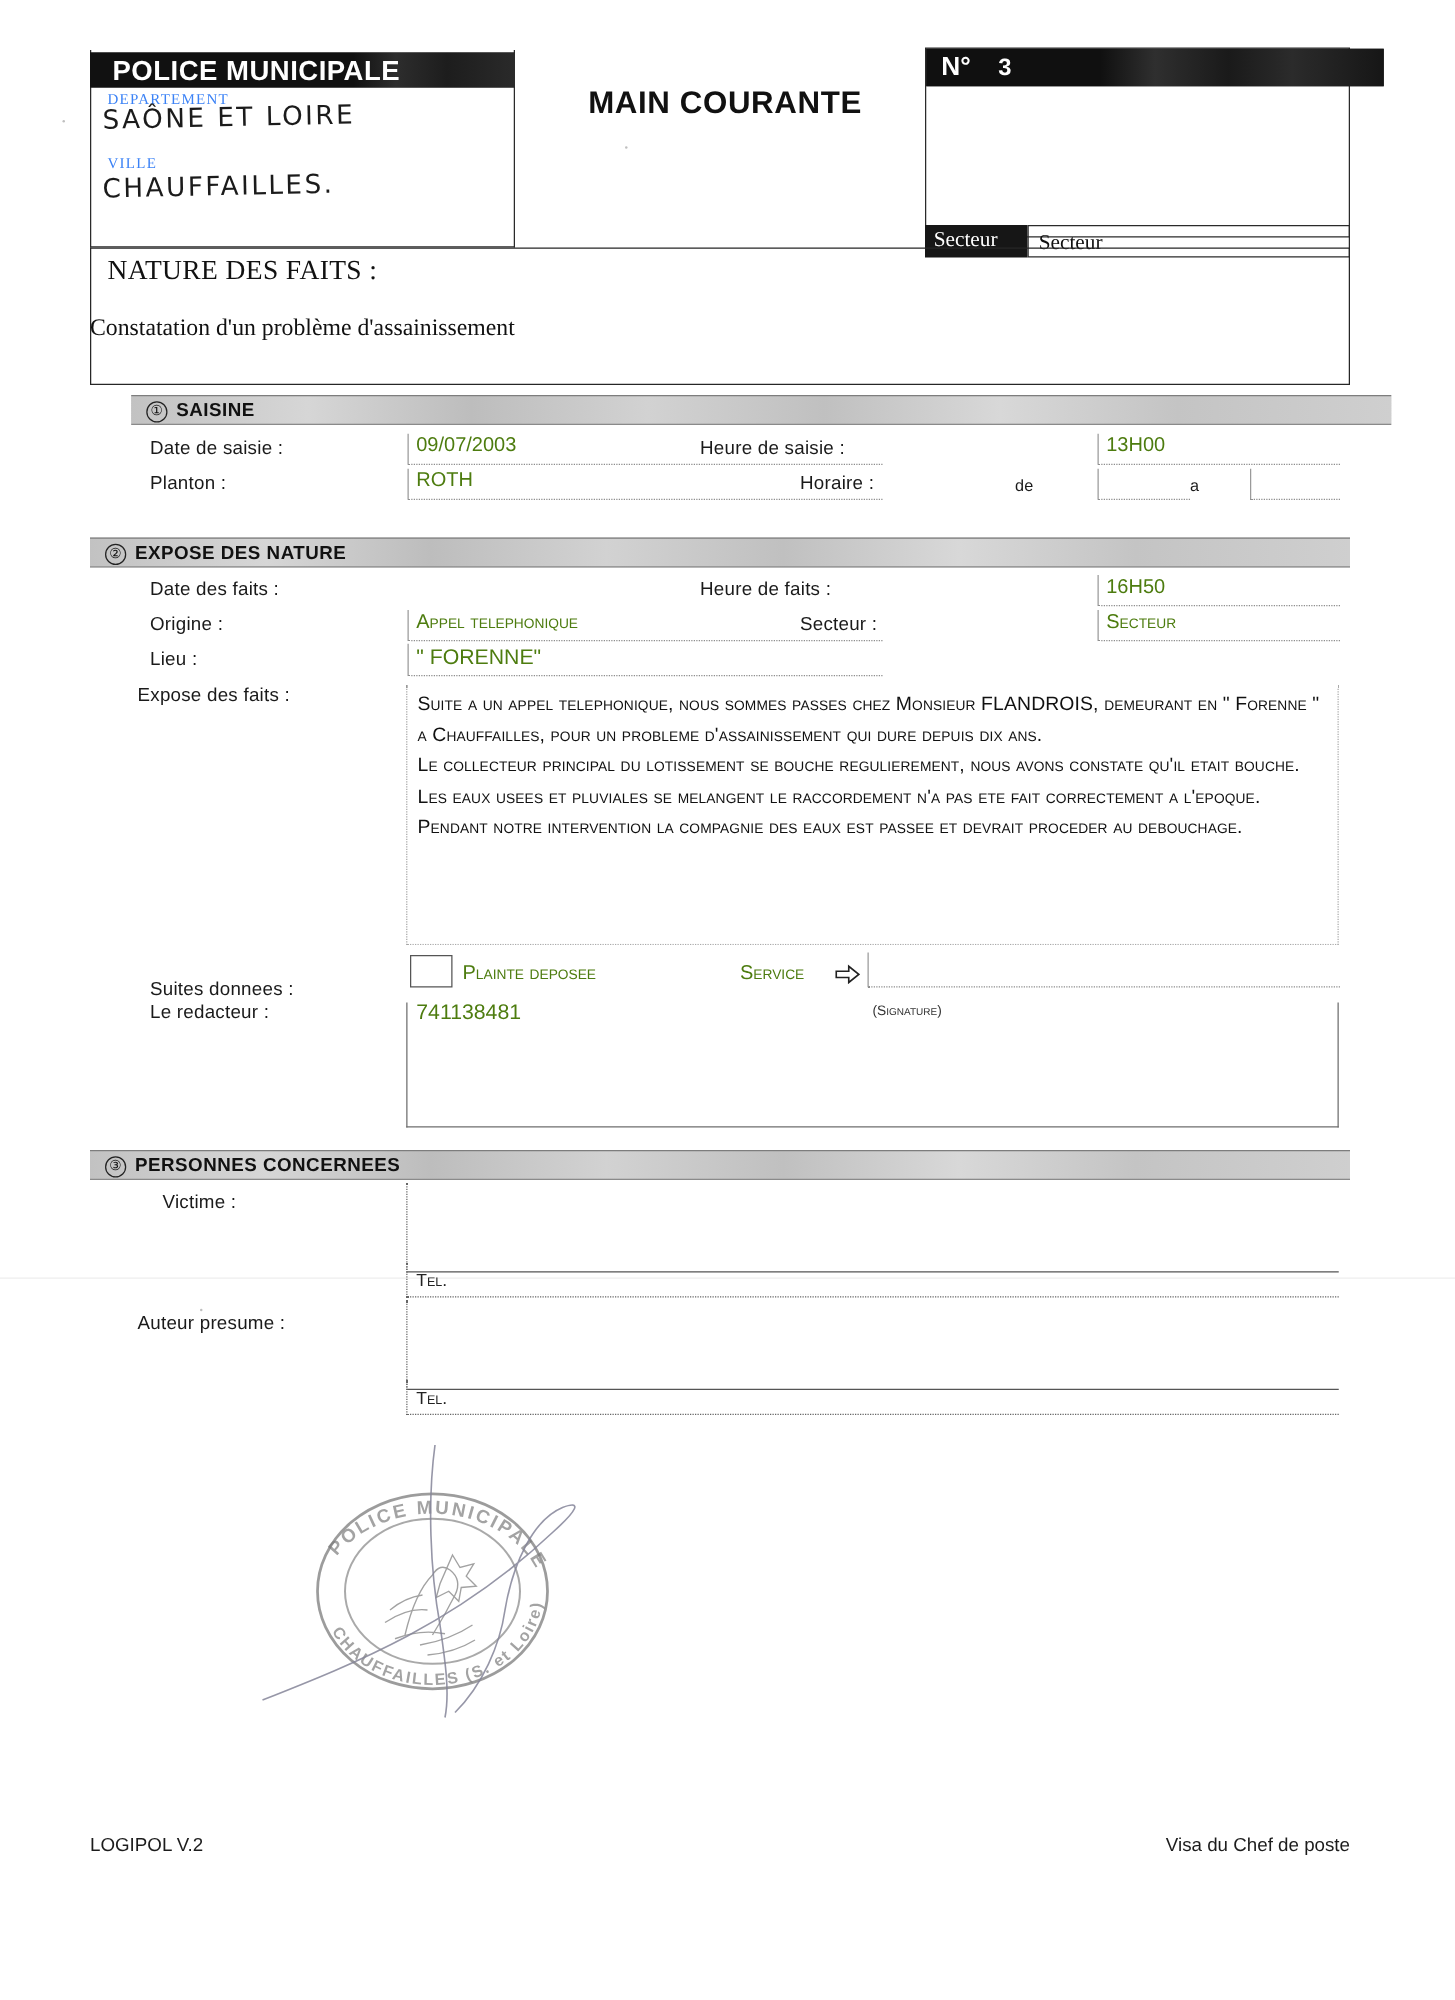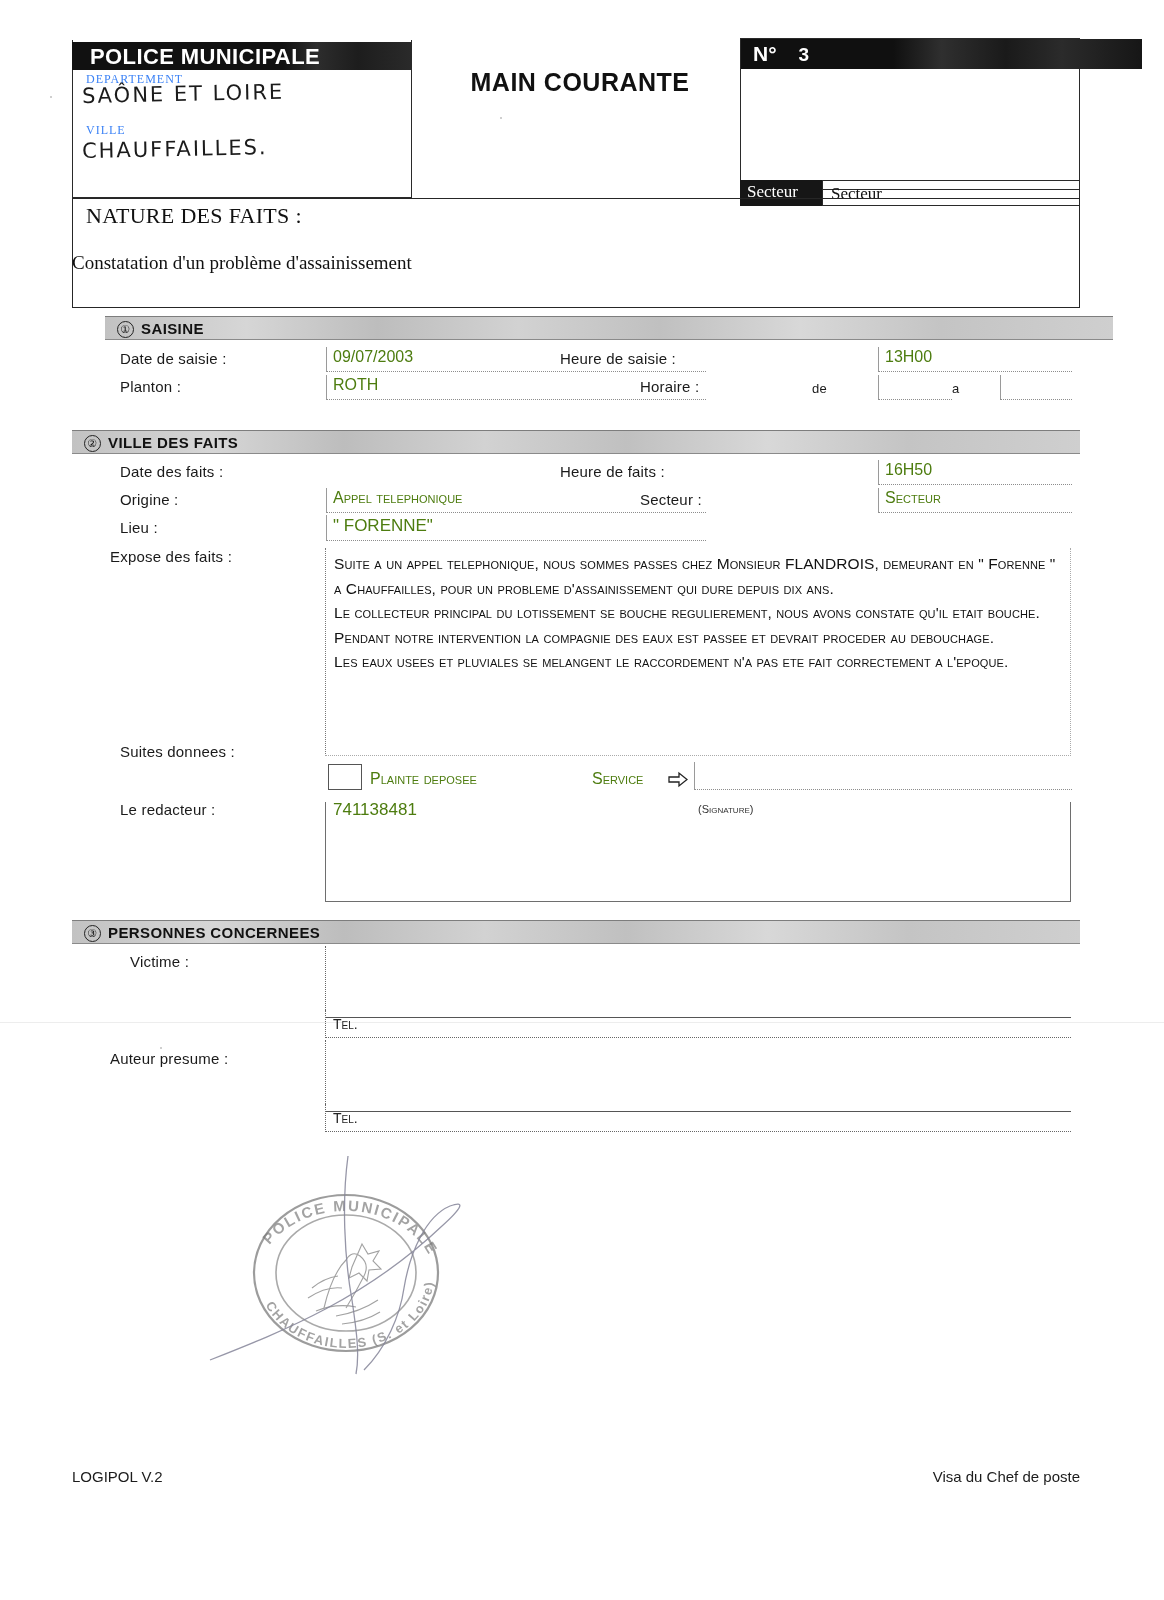--- a/index.html
+++ b/index.html
@@ -80,21 +80,21 @@
     font-weight:bold;
     letter-spacing:.5px;
   }
 
   .num-box{
     left:740px;top:38px;width:340px;height:152px;
     border:1px solid #2a2a2a;
     box-sizing:border-box;
   }
   .num-bar{
-    left:741px;top:39px;width:401px;height:30px;
+    left:741px;top:39px;width:366px;height:30px;
     background:#141414;
     color:#fff;
     font-weight:bold;
     font-size:21px;
     padding:3px 0 0 12px;
     box-sizing:border-box;
     background-image:linear-gradient(90deg,#101010 0%,#101010 38%,#2f2f2f 50%,#1a1a1a 66%,#2b2b2b 80%,#161616 100%);
   }
   .num-val{margin-left:22px;font-size:19px;}
   .sect-bar{
@@ -262,21 +262,21 @@
   <div class="abs label-r" style="left:120px;top:378px;width:200px">Planton :</div>
   <div class="abs fld val" style="left:326px;top:375px;width:380px;height:25px">ROTH</div>
 
   <div class="abs label-r" style="left:640px;top:378px;width:168px">Horaire :</div>
   <div class="abs label-r" style="left:812px;top:381px;width:60px;font-size:13px">de</div>
   <div class="abs fld val" style="left:878px;top:375px;width:74px;height:25px"></div>
   <div class="abs label-r" style="left:952px;top:381px;width:46px;font-size:13px">a</div>
   <div class="abs fld val" style="left:1000px;top:375px;width:72px;height:25px"></div>
 
   <div class="abs band b2">
-    <span class="circnum">②</span><span>VILLE DES FAITS</span>
+    <span class="circnum">②</span><span>EXPOSE DES NATURE</span>
   </div>
 
   <div class="abs label-r" style="left:120px;top:463px;width:200px">Date des faits :</div>
 
   <div class="abs label-r" style="left:560px;top:463px;width:312px">Heure de faits :</div>
   <div class="abs fld val" style="left:878px;top:460px;width:194px;height:25px">16H50</div>
 
   <div class="abs label-r" style="left:120px;top:491px;width:200px">Origine :</div>
   <div class="abs fld val sc" style="left:326px;top:488px;width:380px;height:25px;font-variant:small-caps;text-transform:none">Appel telephonique</div>
 
@@ -284,25 +284,25 @@
   <div class="abs fld val" style="left:878px;top:488px;width:194px;height:25px;font-variant:small-caps">Secteur</div>
 
   <div class="abs label-r" style="left:120px;top:519px;width:200px">Lieu :</div>
   <div class="abs fld val" style="left:326px;top:515px;width:380px;height:26px;font-size:17px">" FORENNE"</div>
 
   <div class="abs label-r" style="left:110px;top:548px;width:210px">Expose des faits :</div>
 
   <div class="abs narr">
     <p>Suite a un appel telephonique, nous sommes passes chez Monsieur FLANDROIS, demeurant en " Forenne " a Chauffailles, pour un probleme d'assainissement qui dure depuis dix ans.</p>
     <p>Le collecteur principal du lotissement se bouche regulierement, nous avons constate qu'il etait bouche.</p>
+    <p>Les eaux usees et pluviales se melangent le raccordement n'a pas ete fait correctement a l'epoque.</p>
     <p>Pendant notre intervention la compagnie des eaux est passee et devrait proceder au debouchage.</p>
-    <p>Les eaux usees et pluviales se melangent le raccordement n'a pas ete fait correctement a l'epoque.</p>
-  </div>
-
-  <div class="abs label-r" style="left:120px;top:743px;width:200px">Suites donnees :</div>
+  </div>
+
+  <div class="abs label-r" style="left:120px;top:783px;width:200px">Suites donnees :</div>
   <div class="abs" style="left:328px;top:764px;width:34px;height:26px;border:1px solid #555;box-sizing:border-box;background:#fff"></div>
   <div class="abs val" style="left:370px;top:770px;font-variant:small-caps;font-size:16px">Plainte deposee</div>
 
   <div class="abs val" style="left:592px;top:770px;font-variant:small-caps;font-size:16px">Service</div>
   <svg class="abs" style="left:668px;top:771px" width="20" height="17" viewBox="0 0 20 17">
     <path d="M1 6 H11 V2 L19 8.5 L11 15 V11 H1 Z" fill="none" stroke="#222" stroke-width="1.3"></path>
   </svg>
   <div class="abs fld" style="left:694px;top:762px;width:378px;height:28px"></div>
 
   <div class="abs label-r" style="left:120px;top:801px;width:200px">Le redacteur :</div>

